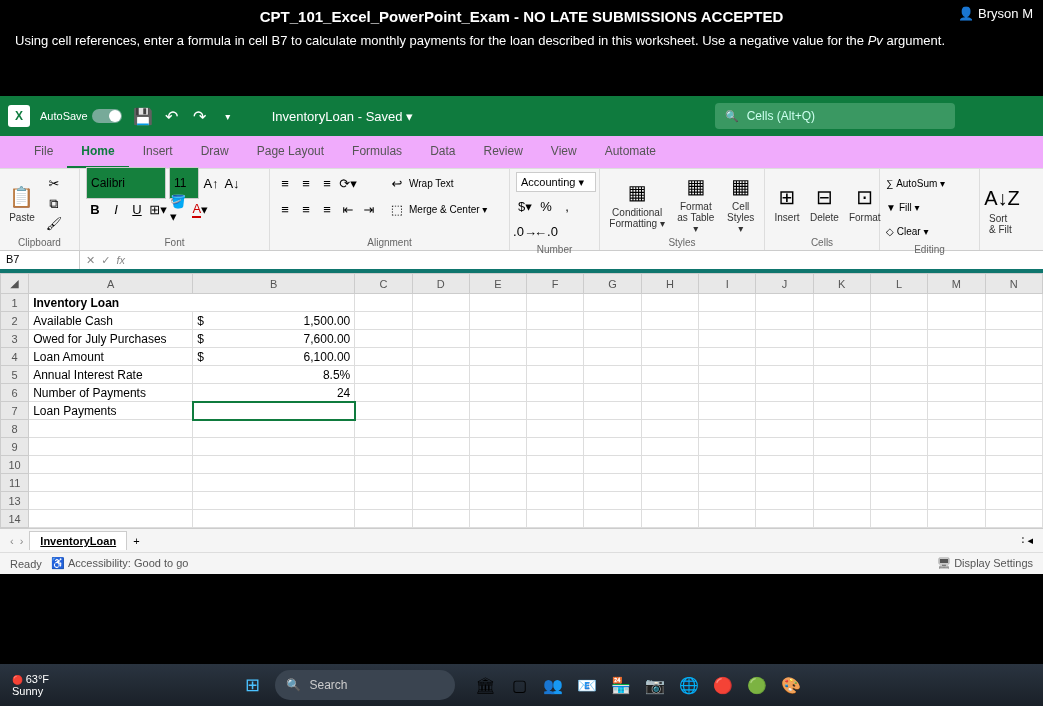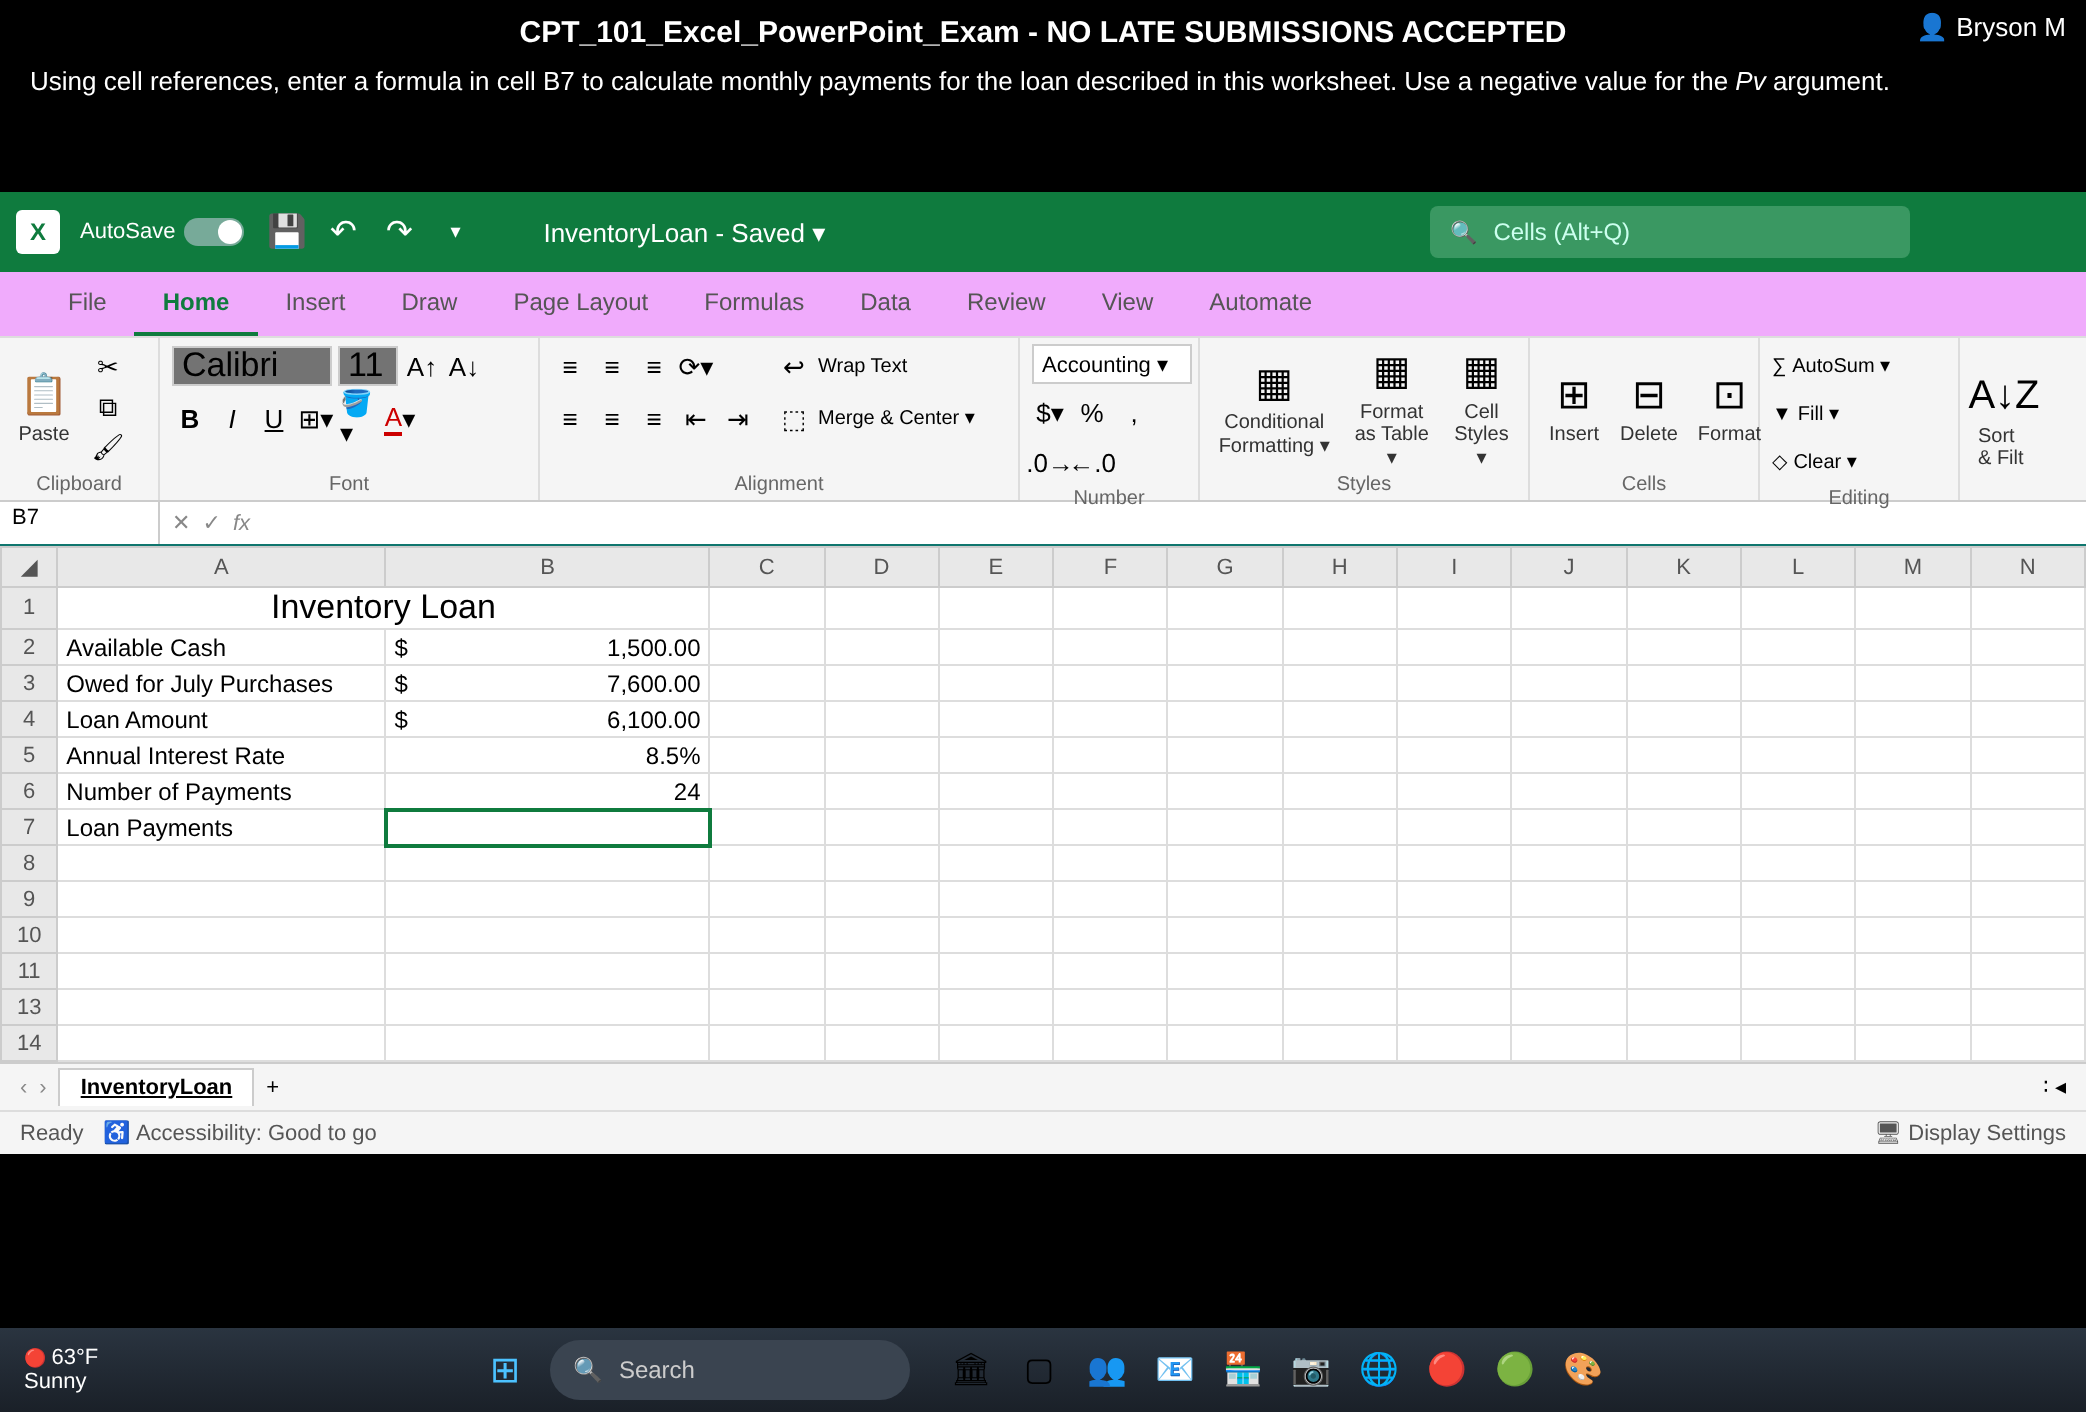--- a/index.html
+++ b/index.html
@@ -29,39 +29,39 @@
 .tab.active { border-bottom: 2px solid #0f7b3e; color: #0f7b3e; font-weight: 700; }
 
 .ribbon { background: #f5f5f5; height: 82px; display: flex; border-bottom: 1px solid #ccc; font-size: 10px; }
 .rgroup { border-right: 1px solid #ddd; padding: 3px 6px 2px 6px; display: flex; flex-direction: column; }
 .rgroup-body { flex: 1; display: flex; gap: 4px; }
 .rgroup-label { text-align: center; font-size: 10px; color: #666; padding-top: 2px; }
 .rcol { display: flex; flex-direction: column; align-items: center; justify-content: center; gap: 2px; padding: 0 3px; }
 .ricon { width: 18px; height: 18px; display: flex; align-items: center; justify-content: center; font-size: 13px; }
 .ricon-lg { width: 26px; height: 26px; font-size: 20px; }
 .rbtn-label { font-size: 10px; color: #333; }
-.font-sel { border: 1px solid #ccc; height: 20px; font-size: 17px; padding: 0 4px; background: #737373; }
+.font-sel { border: 1px solid #ccc; height: 32px; font-size: 12px; padding: 0 4px; background: #15803d; }
 .rrow { display: flex; gap: 3px; align-items: center; height: 22px; }
 .acct-sel { border: 1px solid #ccc; height: 20px; width: 80px; font-size: 11px; padding: 0 4px; background: #fff; }
 
-.name-fx { display: flex; border-bottom: 1px solid #0f766e; background: #fff; height: 22px; }
+.name-fx { display: flex; border-bottom: 4px solid #0f766e; background: #fff; height: 22px; }
 .name-box { width: 80px; border-right: 1px solid #ccc; font-size: 11px; padding: 2px 6px; }
 .fx-btns { display: flex; align-items: center; padding: 0 6px; gap: 6px; font-size: 11px; color: #888; }
 .fx-bar { flex: 1; font-size: 11px; padding: 2px 6px; }
 
 .grid-wrap { background: #fff; position: relative; }
 table.grid { border-collapse: collapse; width: 100%; font-size: 12px; }
 .grid th { background: #e8e8e8; border: 1px solid #ccc; height: 20px; font-weight: normal; font-size: 11px; color: #555; }
 .grid th.rowhdr { width: 30px; background: #e8e8e8; }
 .grid th.colhdr { width: 70px; }
 .grid th.colA { width: 190px; }
 .grid th.colB { width: 190px; }
 .grid td { border: 1px solid #ddd; height: 18px; padding: 0 4px; }
 .grid td.rowhdr { background: #e8e8e8; text-align: center; font-size: 11px; color: #555; border: 1px solid #ccc; }
-.title-cell { font-size: 17px; font-weight: normal; text-align: center; }
+.title-cell { font-size: 12px; font-weight: bold; text-align: left; }
 .num { text-align: right; }
 .selected-cell { outline: 2px solid #0f7b3e; outline-offset: -1px; }
 
 .sheet-tabs { display: flex; align-items: center; border-top: 1px solid #ccc; height: 24px; background: #f5f5f5; font-size: 11px; padding: 0 10px; gap: 6px; }
 .sheet-tab { padding: 3px 10px; background: #fff; border: 1px solid #ccc; border-bottom: none; }
 .sheet-tab.active { font-weight: bold; text-decoration: underline; }
 .nav-arr { color: #888; cursor: pointer; }
 
 .statusbar { display: flex; align-items: center; height: 22px; background: #f5f5f5; border-top: 1px solid #ddd; font-size: 11px; padding: 0 10px; gap: 10px; color: #555; }
 .status-right { margin-left: auto; display: flex; gap: 8px; }

